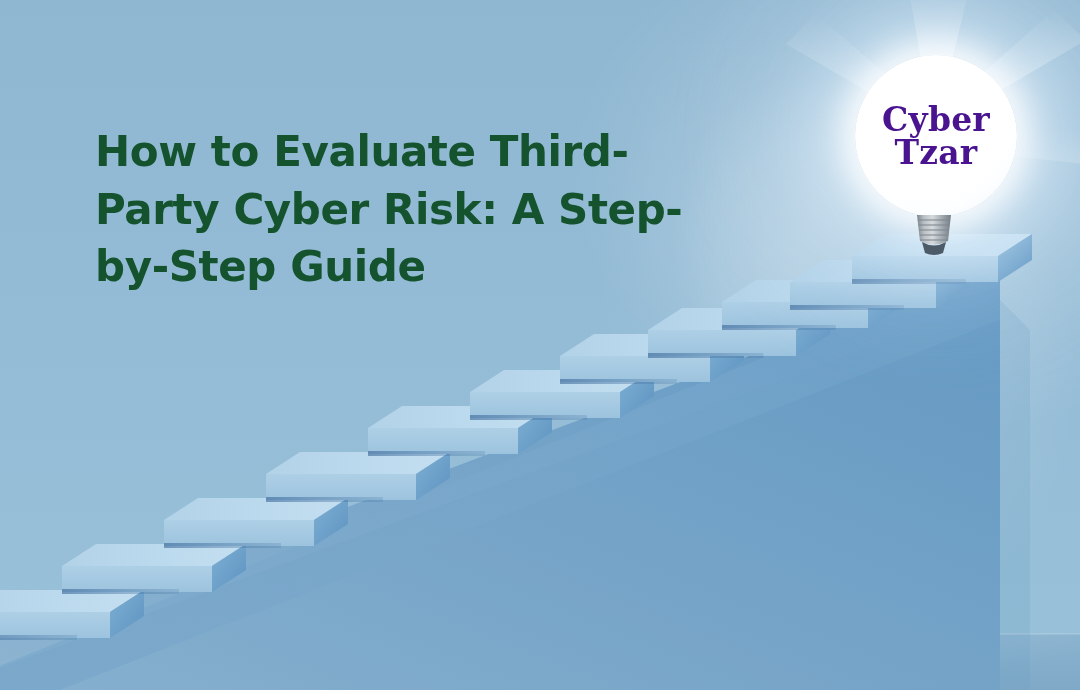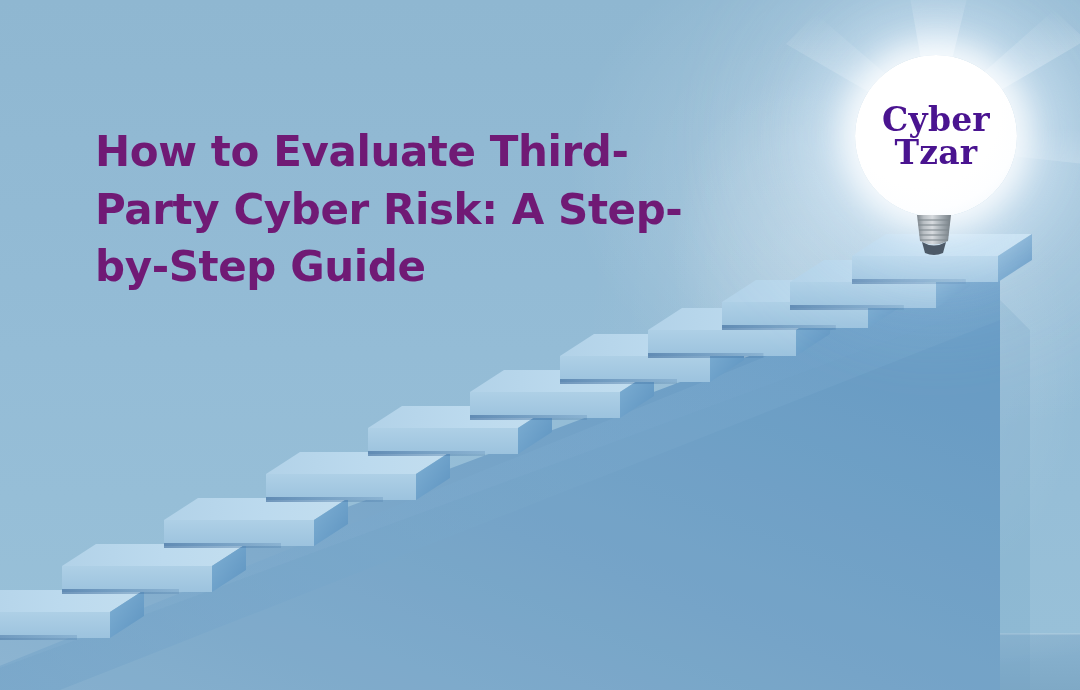--- a/index.html
+++ b/index.html
@@ -44,21 +44,21 @@
     color:#4a1490;font-weight:700;line-height:1.0;letter-spacing:.2px;
   }
   .bulb-label .l1{font-size:33px;}
   .bulb-label .l2{font-size:33px;}
 
   .bulb-base{position:absolute;left:909px;top:215px;width:50px;height:42px;}
 
   
   .title{
     position:absolute;left:95px;top:95px;width:600px;
-    color:#701a75;font-weight:800;font-size:42px;line-height:1.37;
+    color:#14532d;font-weight:800;font-size:42px;line-height:1.37;
     letter-spacing:-0.4px;
     font-family:"DejaVu Sans","Liberation Sans",sans-serif;
     white-space:pre-line;
   }
 </style>
 </head>
 <body>
 
 <div id="stage">
 

